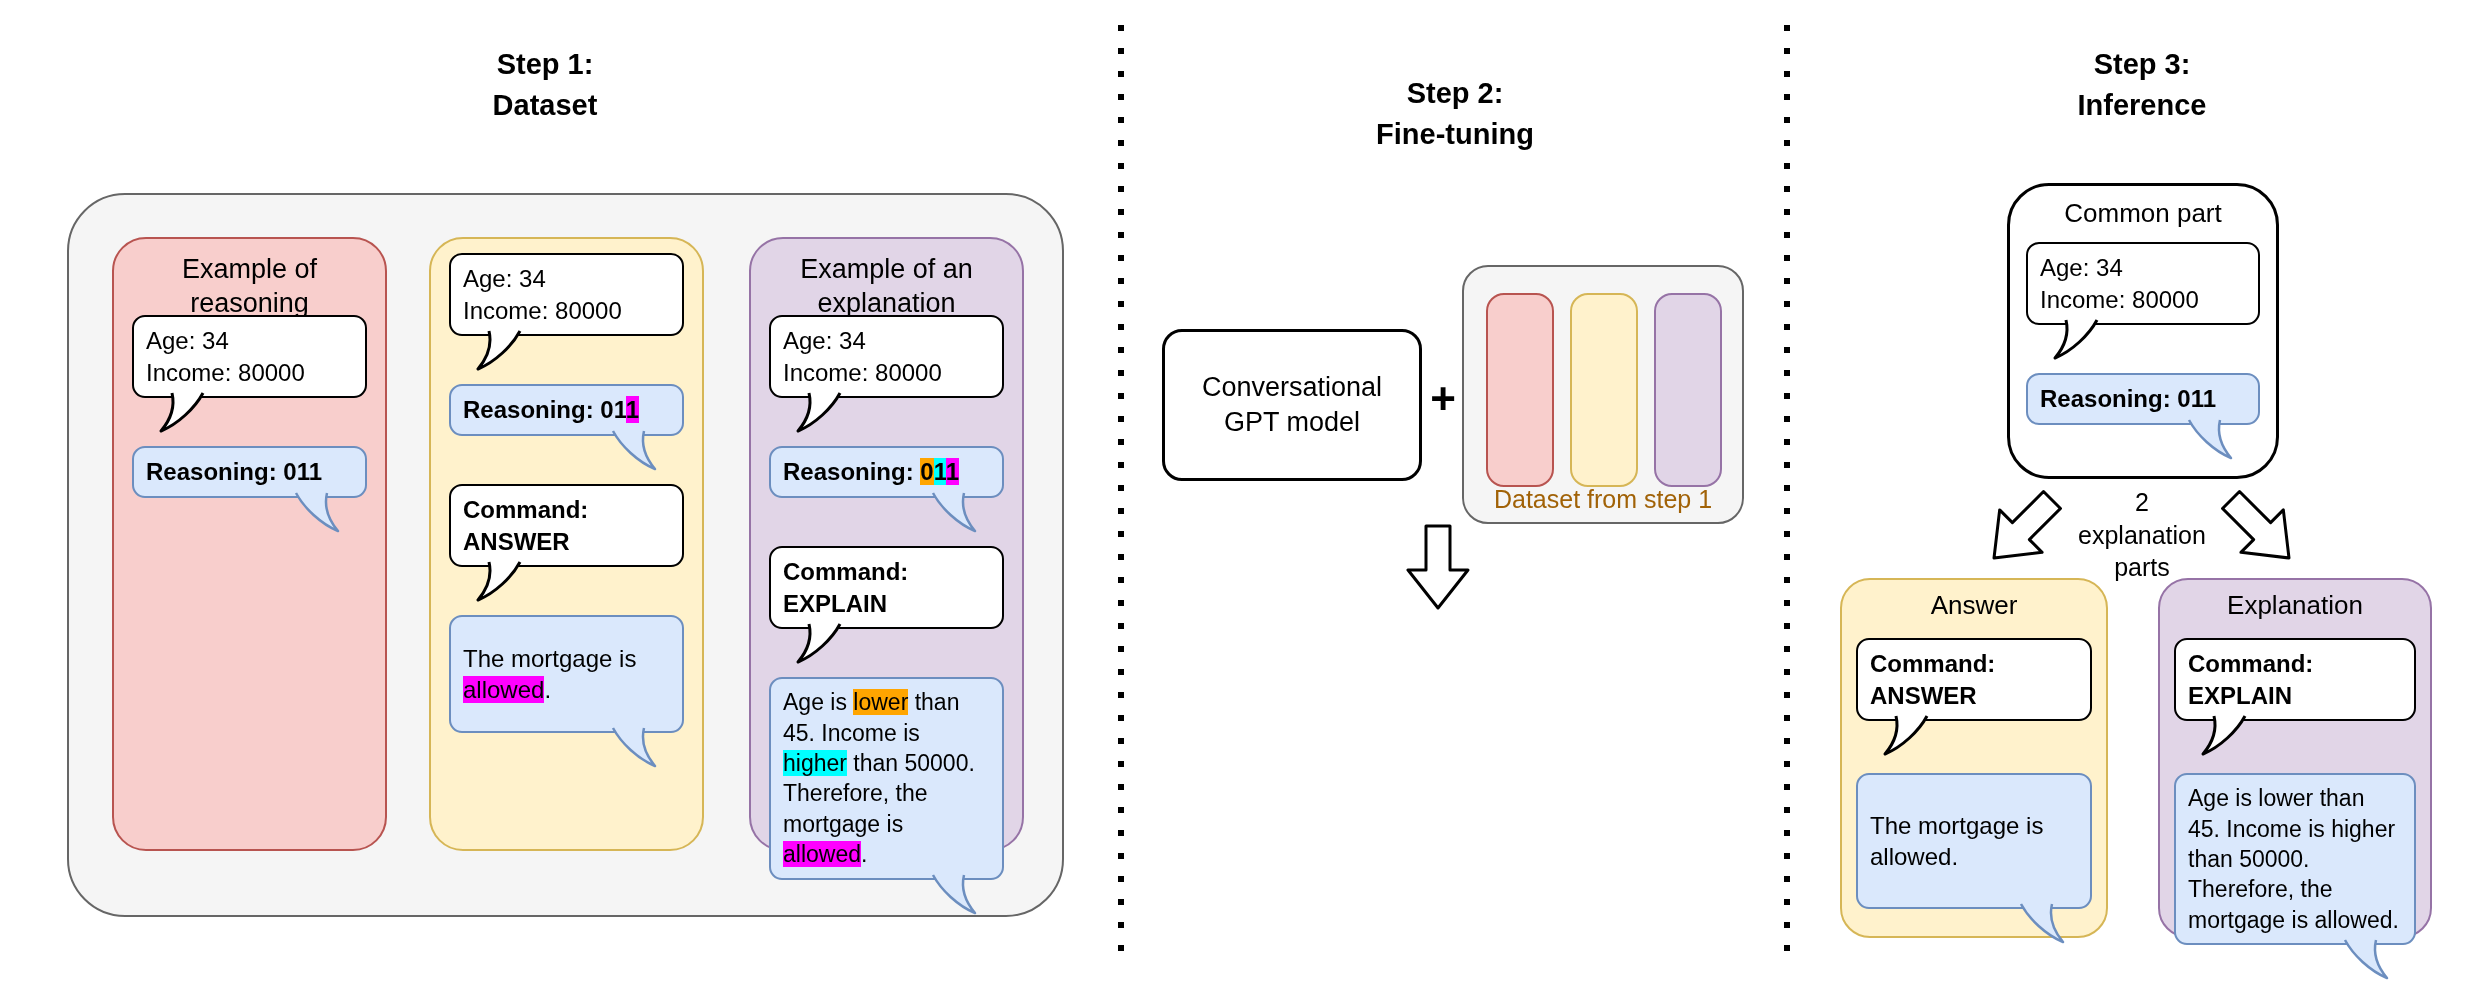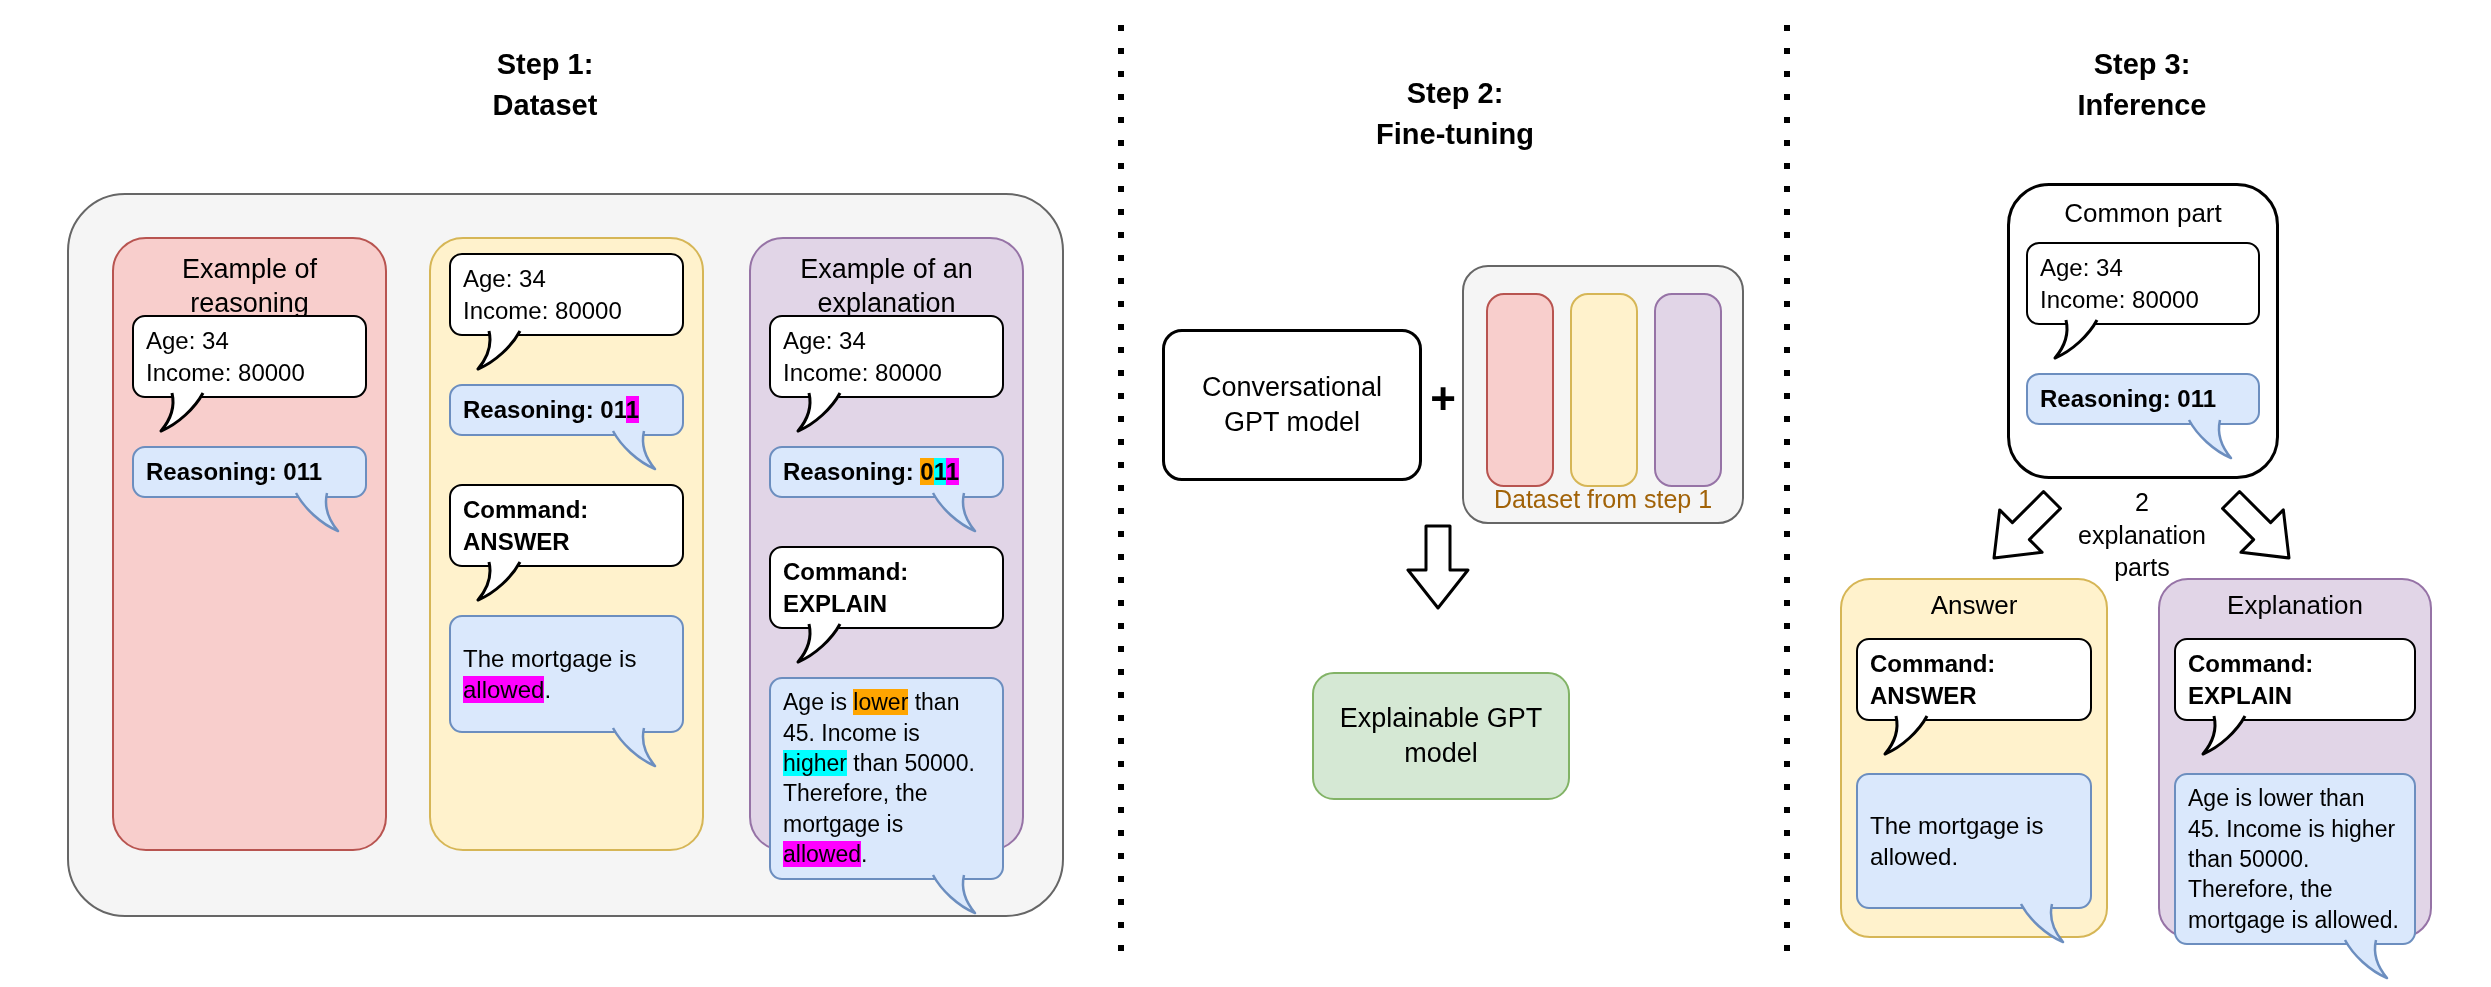--- a/index.html
+++ b/index.html
@@ -186,23 +186,20 @@
     <div class="pill p-red"></div>
     <div class="pill p-yellow"></div>
     <div class="pill p-purple"></div>
     <div class="ds-caption">Dataset from step 1</div>
   </div>
 
   <svg class="big-arrow" width="76" height="86" viewBox="0 0 76 86">
       <use href="#hollow-arrow"></use>
     </svg>
 
-  <div class="green-box">
-    <span>Explainable GPT model</span>
-  </div>
 
   <div class="common-box">
     <div class="common-title">Common part</div>
     <div class="bubble mt-sm">
       <span><span>Age: 34</span><br><span>Income: 80000</span></span>
       <svg class="tail l" width="46" height="42" viewBox="0 0 46 42">
           <use href="#tail-black"></use>
         </svg>
     </div>
     <div class="bubble blue bold mt">

